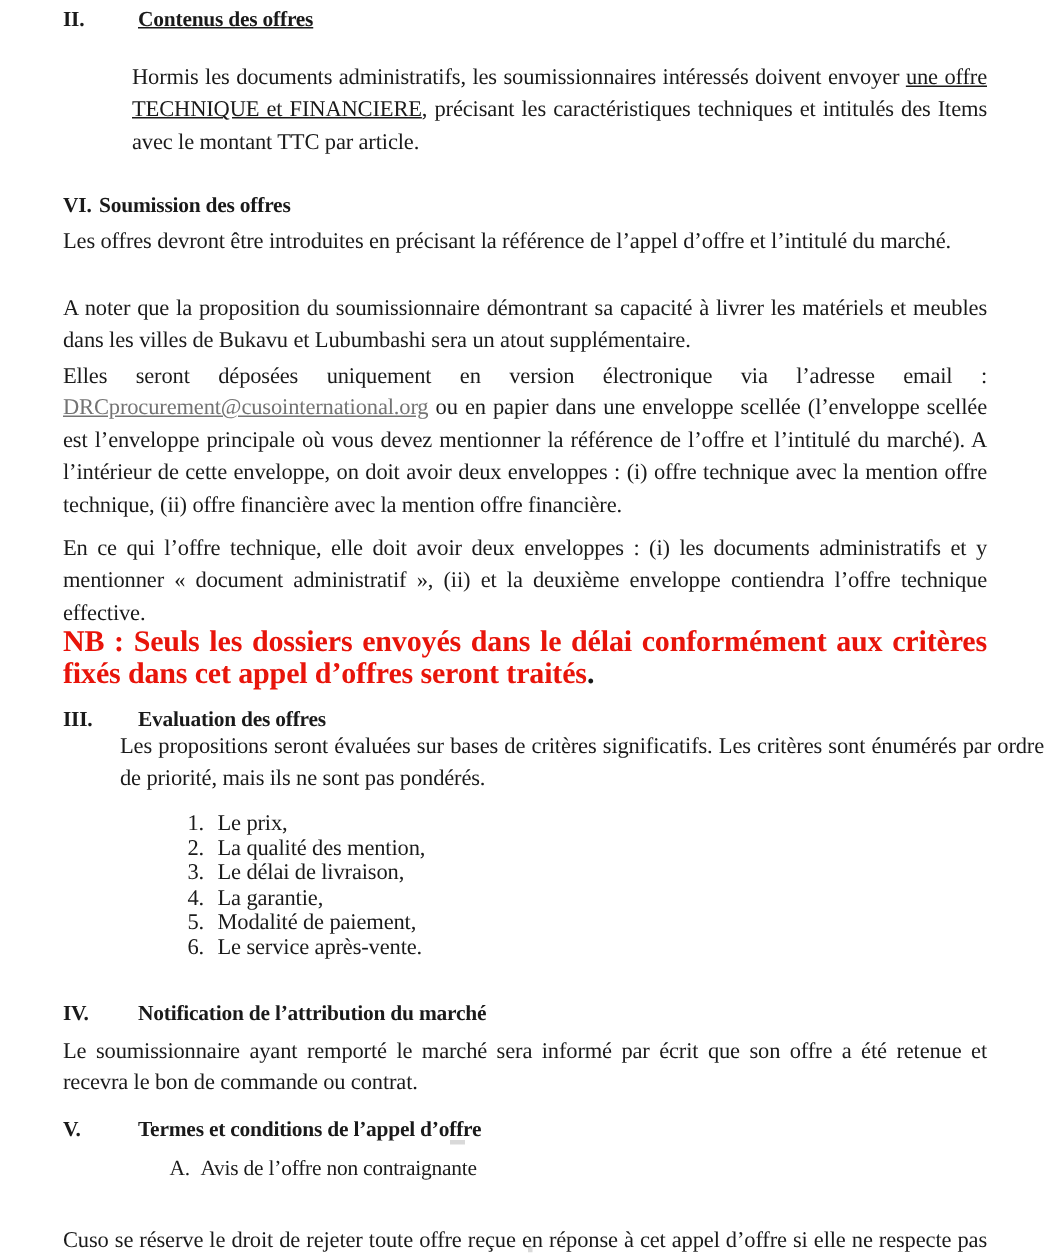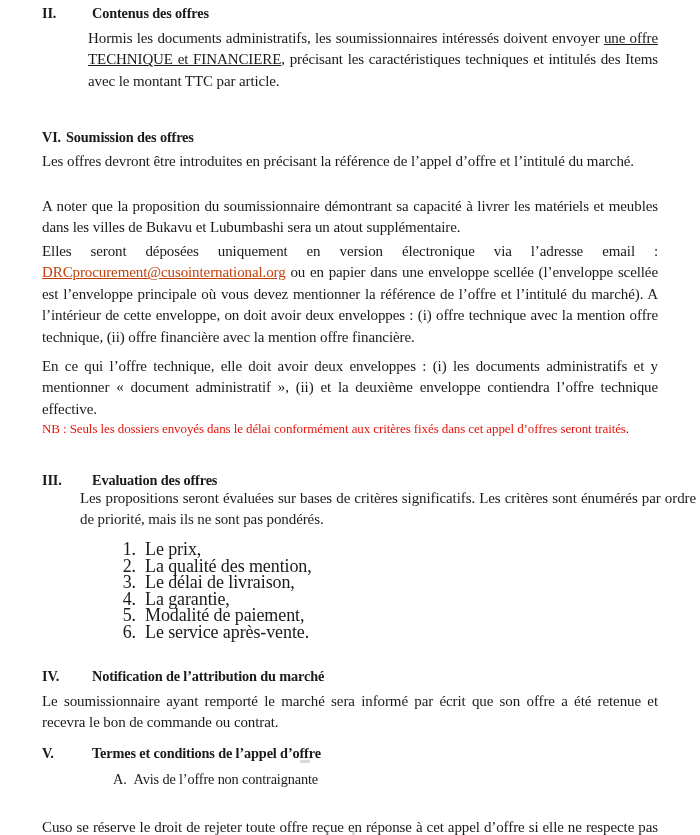--- a/index.html
+++ b/index.html
@@ -53,40 +53,40 @@
     font-size: 15px;
     line-height: 21.4px;
     text-align: justify;
     text-justify: inter-word;
     letter-spacing: -0.1px;
     word-spacing: 0px;
   }
   .para.nojust { text-align: left; }
 
   .nb {
-    font-size: 13px;
+    font-size: 20px;
     line-height: 21.4px;
-    font-weight: normal;
+    font-weight: bold;
     color: #e8140a;
     text-align: justify;
     letter-spacing: -0.1px;
   }
   .nb .tail { color: #1a1a1a; }
 
   a.maillink {
-    color: #c2410c;
+    color: #737373;
   }
   .u { text-decoration: underline; }
 
   
   ol.criteria {
     margin: 0;
     padding: 0;
     list-style: none;
-    font-size: 18px;
+    font-size: 15px;
     line-height: 16.6px;
     letter-spacing: -0.1px;
   }
   ol.criteria li {
     white-space: nowrap;
     padding: 0;
     margin: 0;
   }
   ol.criteria li .idx {
     display: inline-block;
@@ -100,25 +100,25 @@
     position: absolute;
     background: #b9b9b9;
     opacity: 0.55;
   }
 </style>
 </head>
 <body>
 
 <div class="page">
 
-  <div class="blk heading" style="left:42px; top:4px; width:500px;">
+  <div class="blk heading" style="left:42px; top:4px; width:500px;text-decoration:underline;">
     <span class="num">II.</span><span>Contenus des offres</span>
   </div>
 
-  <div class="blk para" style="left:88px; top:28px; width:570px;">
+  <div class="blk para" style="left:88px; top:42px; width:570px;">
     <span>Hormis les documents administratifs, les soumissionnaires intéressés doivent envoyer </span><span class="u">une offre TECHNIQUE et FINANCIERE</span><span>, précisant les caractéristiques techniques et intitulés des Items   avec le montant TTC par article.</span>
   </div>
 
 
   <div class="blk heading tight" style="left:42px; top:128px; width:500px;">
     <span class="num">VI.</span><span>Soumission des offres</span>
   </div>
 
   <div class="blk para" style="left:42px; top:151px; width:616px;">
     <span>Les offres devront être introduites en précisant la référence de l’appel d’offre et l’intitulé du marché.</span>

